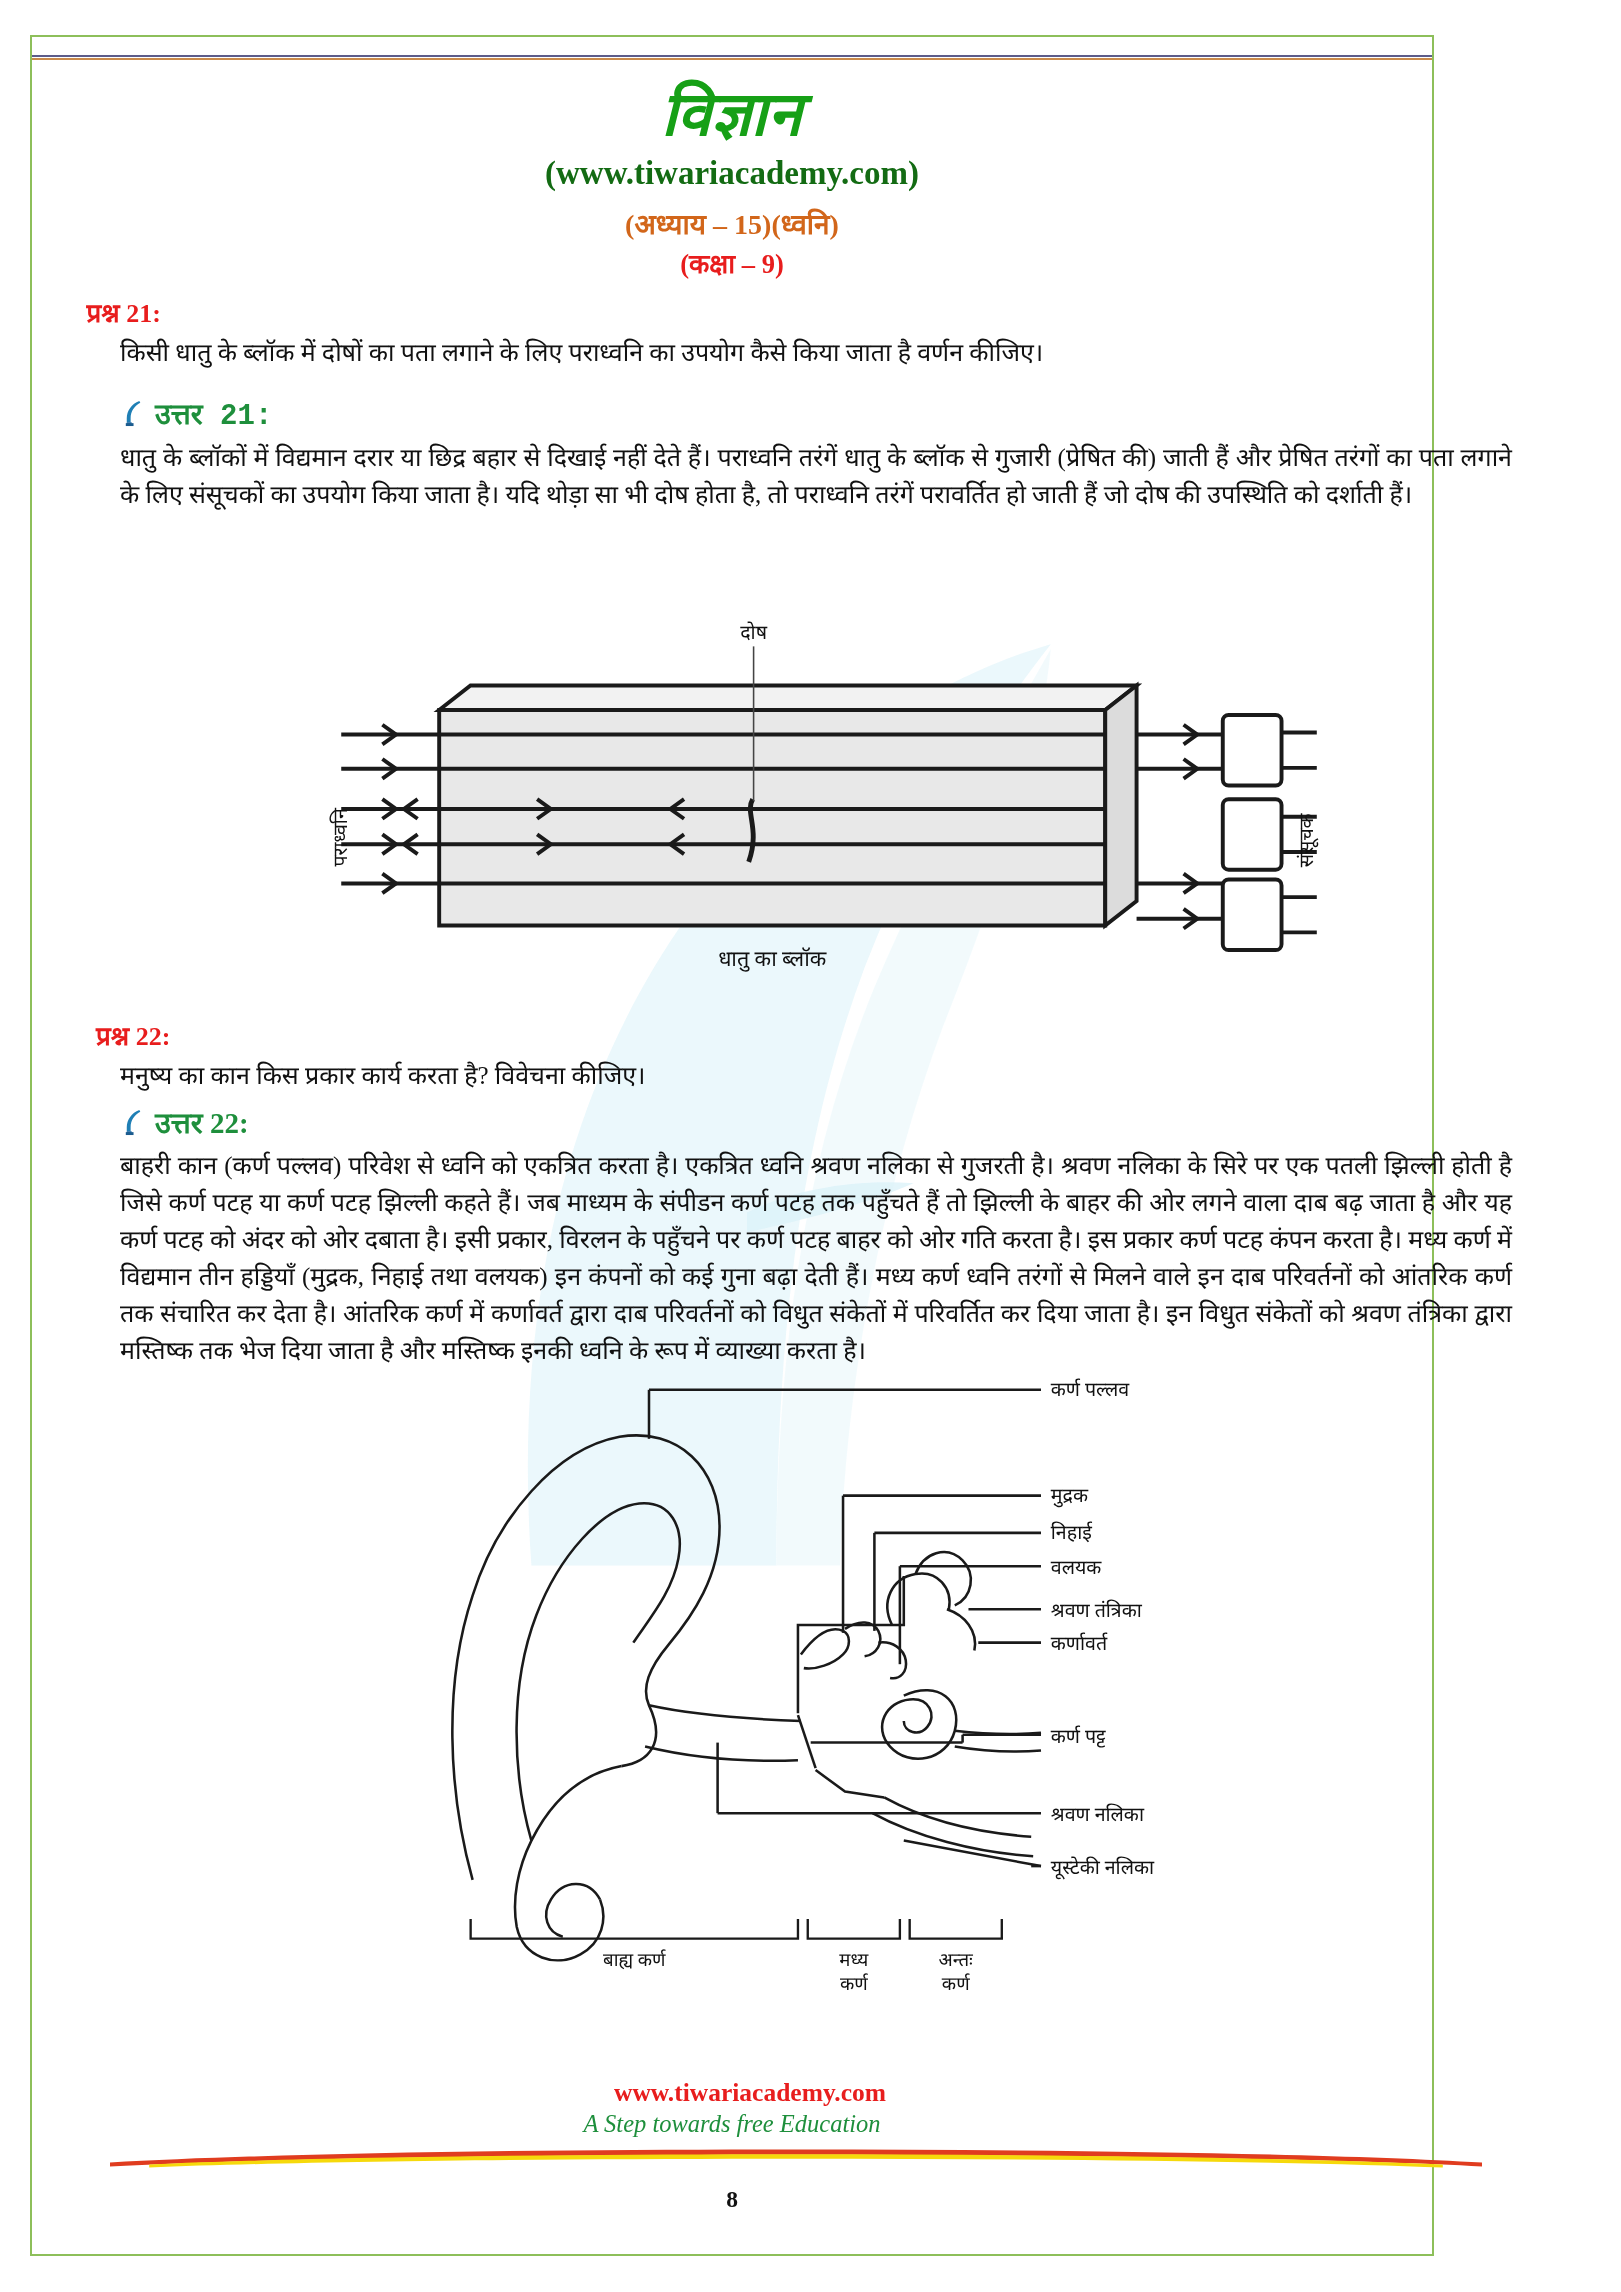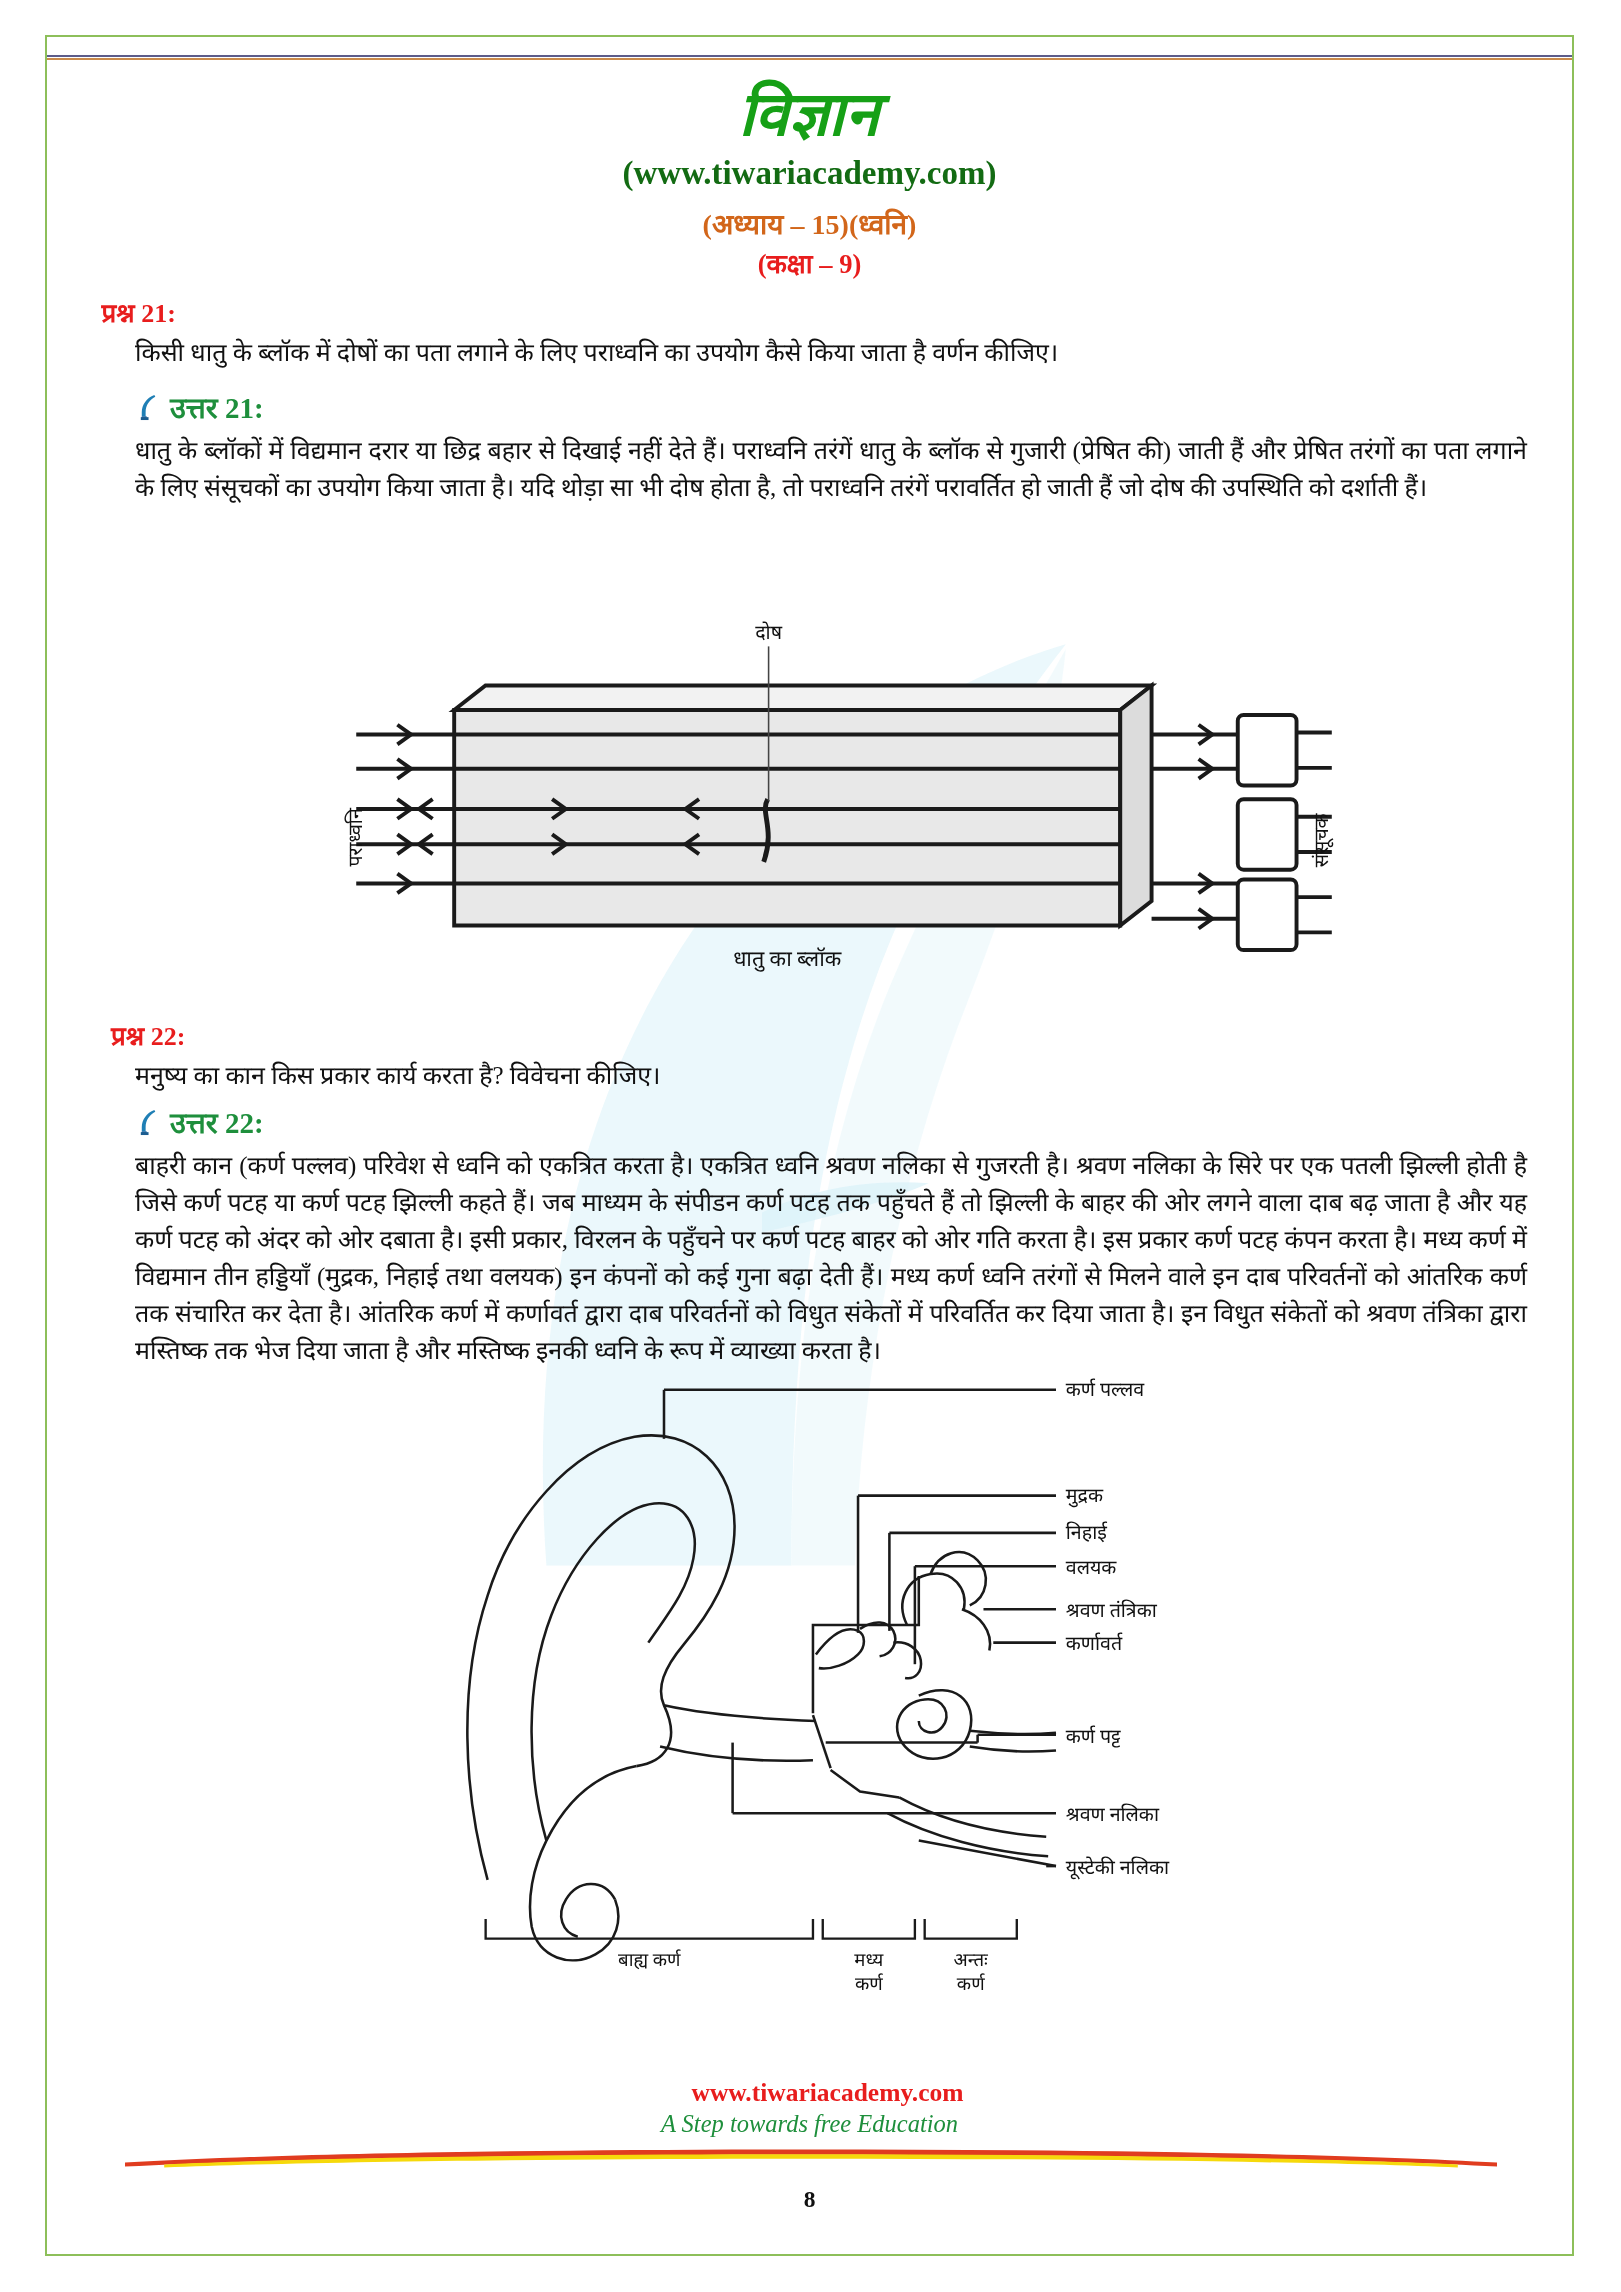--- a/index.html
+++ b/index.html
@@ -7,22 +7,22 @@
   body {
     width:1621px; height:2293px;
     background:#ffffff;
     font-family:"Liberation Serif", serif;
     position:relative;
     overflow:hidden;
   }
   
   #page-frame{
     position:absolute;
-    left:45px; top:35px;
-    width:1529px; height:2221px;
+    left:30px; top:35px;
+    width:1404px; height:2221px;
     border:2px solid #8dbf5a;
     background:#fff;
   }
   #inner{
     position:absolute; inset:0;
     padding:0;
   }
   
   #top-rule{
     position:absolute; left:0; top:17.6px; width:100%; height:5.9px;
@@ -77,21 +77,21 @@
   
   .quill{
     display:inline-block; width:29px; height:29px; position:relative; flex:0 0 auto;
   }
   .quill svg{display:block;}
 
   
   #sec-q21{ position:absolute; left:29px; top:257px; width:1470px; }
   #q21-title{ margin-left:25.5px; }
   #q21-text { margin-left:59px; margin-top:3.9px; width:1392px;}
-  #a21-title{ margin-left:59px; margin-top:16px;}
+  #a21-title{ margin-left:59px; margin-top:22px;font-family:Liberation Mono, monospace;}
   #a21-text { margin-left:59px; margin-top:5.9px; width:1392px;}
 
   
   #fig-block{
     position:absolute; left:211px; top:580px; width:1078px; height:382px;
   }
   #fig-block svg{display:block;}
 
   
   #sec-q22{ position:absolute; left:29px; top:980px; width:1470px; }

